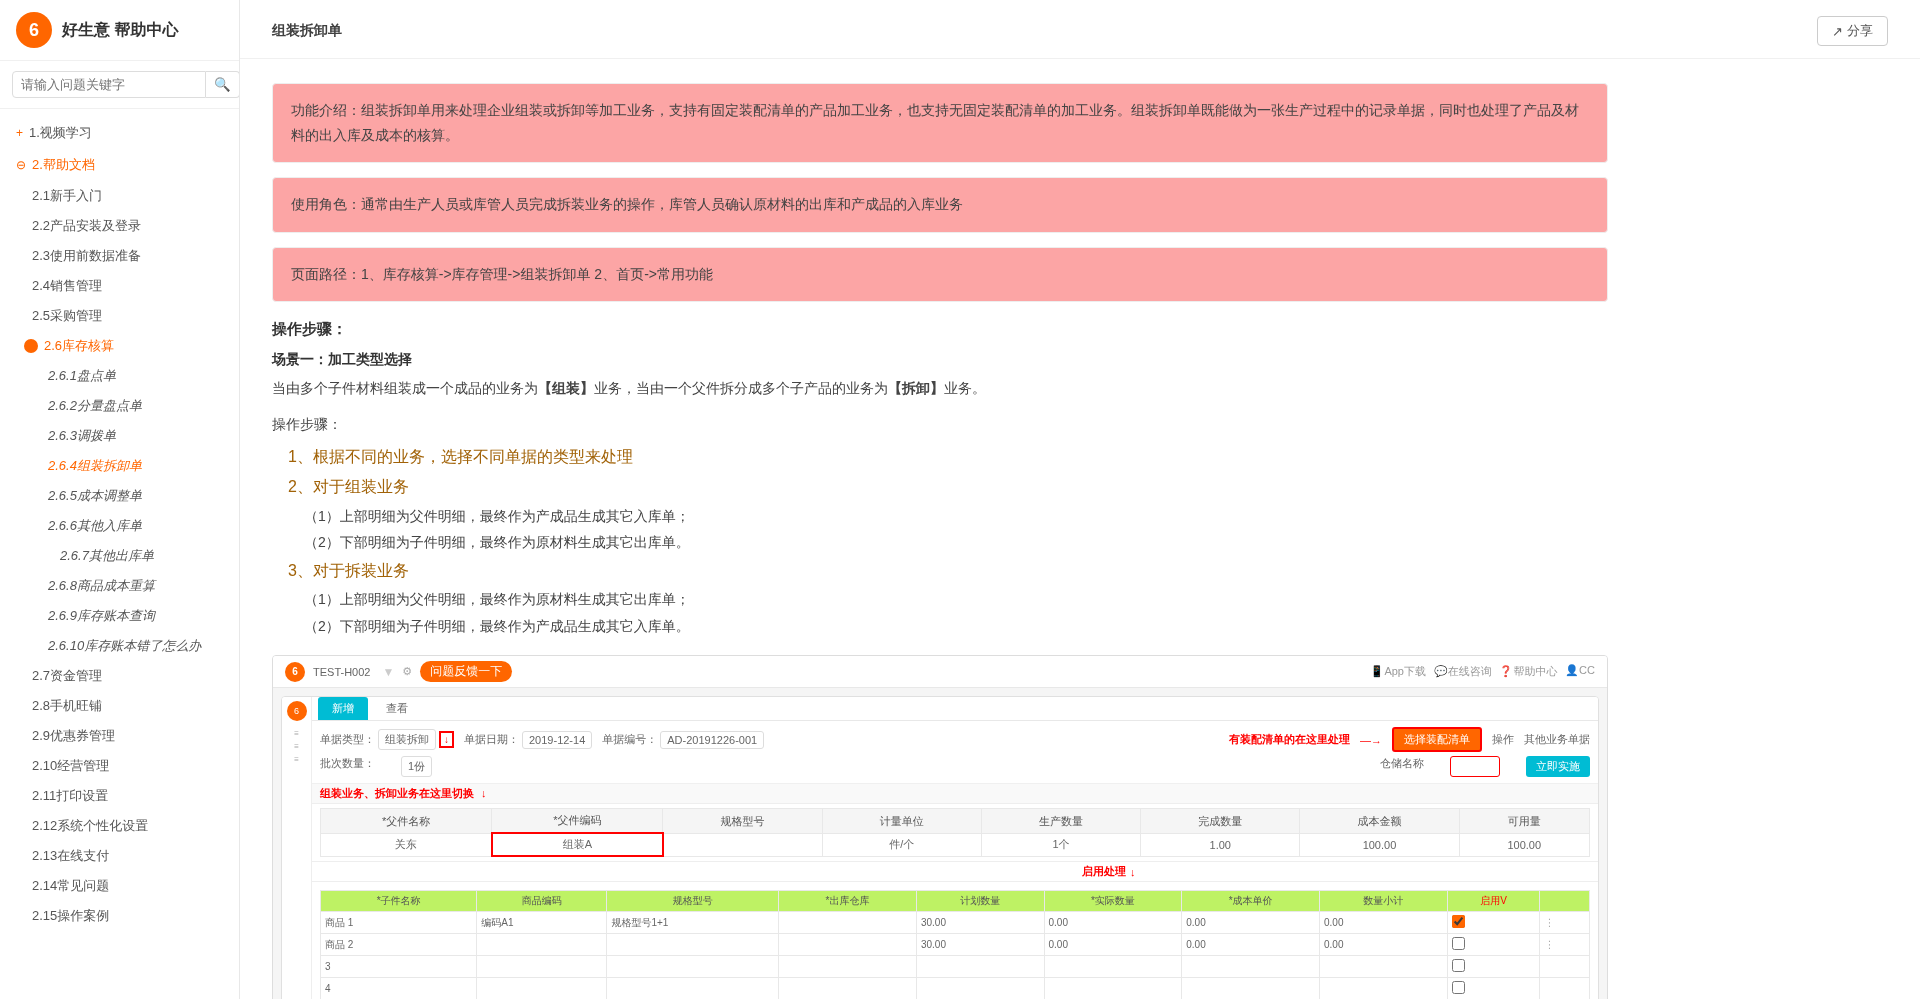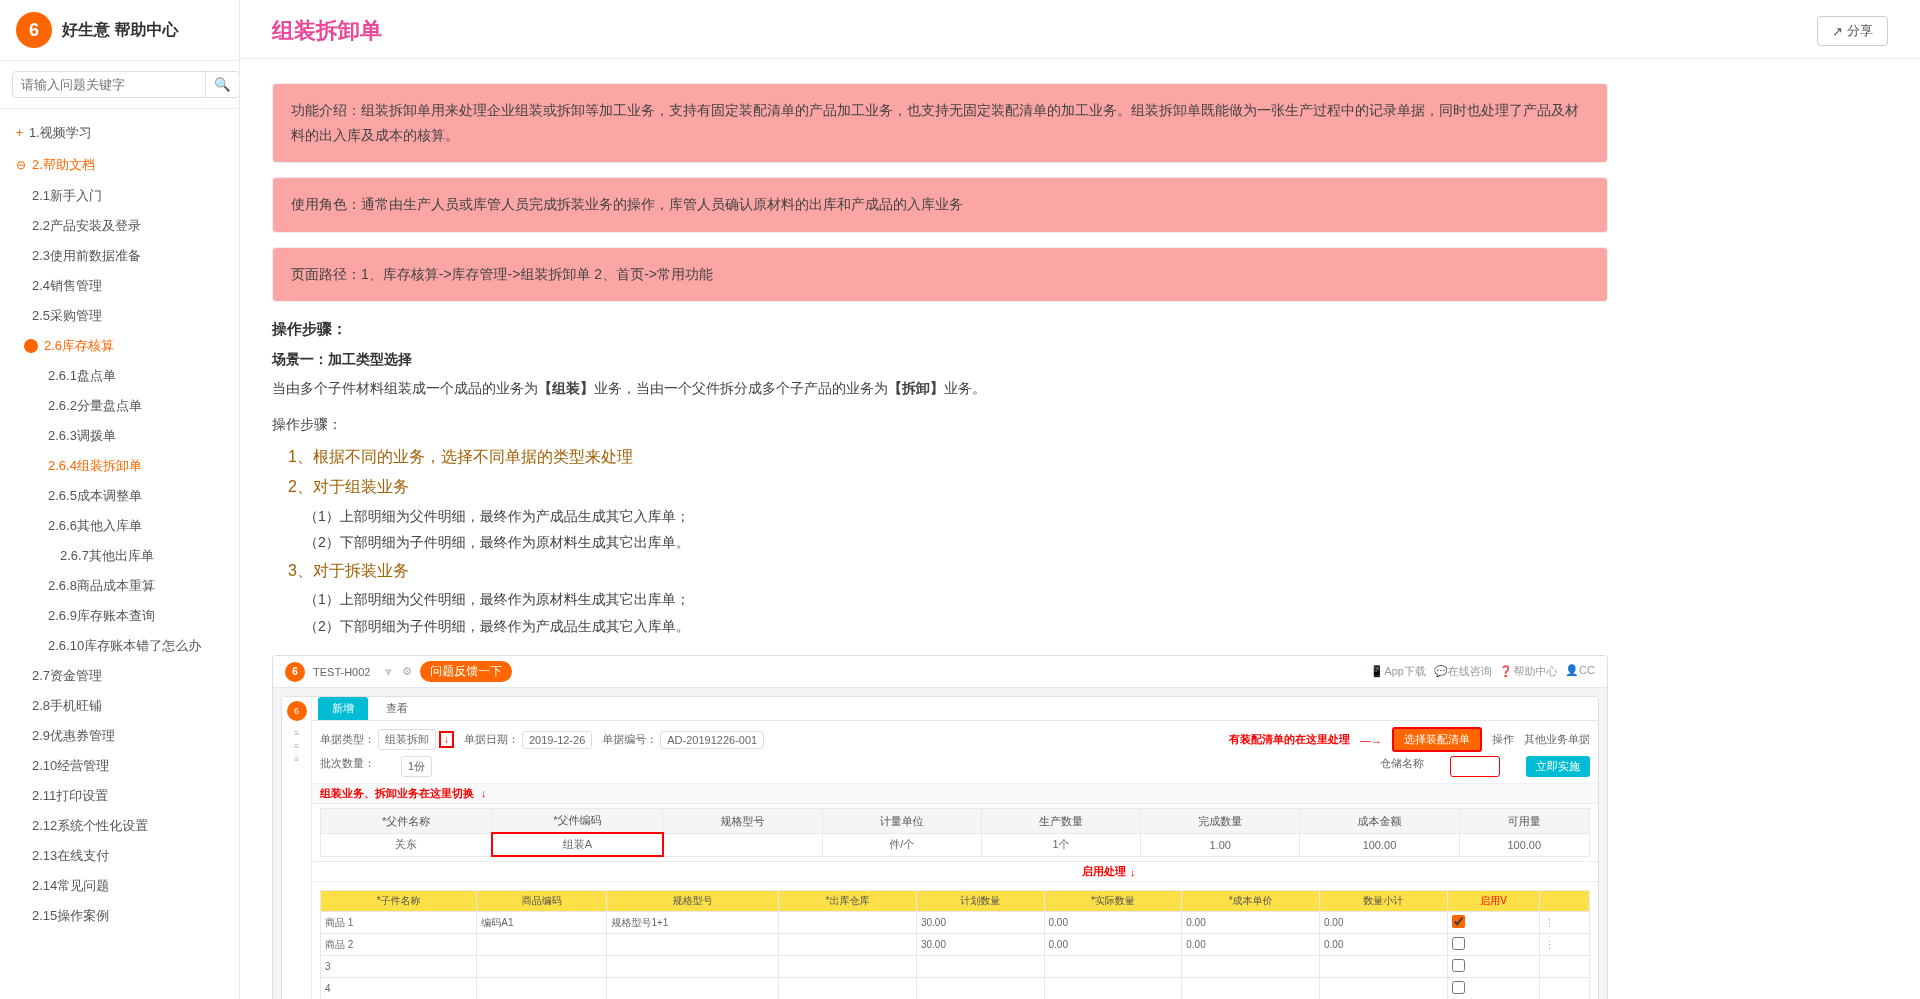--- a/index.html
+++ b/index.html
@@ -116,23 +116,23 @@
     }
     .main-header {
       padding: 16px 32px 12px 32px;
       display: flex;
       align-items: center;
       justify-content: space-between;
       border-bottom: 1px solid #f0f0f0;
       background: #fff;
     }
     .page-title {
-      font-size: 22px;
+      font-size: 14px;
       font-weight: bold;
-      color: #ec4899;
+      color: #404040;
     }
     .share-btn {
       display: flex; align-items: center; gap: 4px;
       border: 1px solid #ccc;
       border-radius: 4px;
       padding: 5px 14px;
       cursor: pointer;
       font-size: 13px;
       color: #555;
       background: #fff;
@@ -246,21 +246,21 @@
       color: #666;
       text-align: center;
     }
     .sc-sub-table {
       width: 100%;
       border-collapse: collapse;
       font-size: 10px;
       margin-top: 4px;
     }
     .sc-sub-table th {
-      background: #fde047;
+      background: #bef264;
       padding: 3px 4px;
       border: 1px solid #e8e8e8;
       color: #555;
       font-weight: normal;
     }
     .sc-sub-table td {
       padding: 3px 4px;
       border: 1px solid #e8e8e8;
       color: #666;
     }
@@ -300,21 +300,21 @@
         <div class="nav-sub-item">2.2产品安装及登录</div>
         <div class="nav-sub-item">2.3使用前数据准备</div>
         <div class="nav-sub-item">2.4销售管理</div>
         <div class="nav-sub-item">2.5采购管理</div>
 
         <div class="nav-sub-group active">
           <div class="nav-sub-group-title">
             <span class="circle-icon"></span>
             <span>2.6库存核算</span>
           </div>
-          <div class="nav-sub" style="padding-left:0;">
+          <div class="nav-sub" style="padding-left:0;font-style:italic;">
             <div class="nav-sub-item" style="padding-left:48px;">2.6.1盘点单</div>
             <div class="nav-sub-item" style="padding-left:48px;">2.6.2分量盘点单</div>
             <div class="nav-sub-item" style="padding-left:48px;">2.6.3调拨单</div>
             <div class="nav-sub-item active" style="padding-left:48px; color:#f60;">2.6.4组装拆卸单</div>
             <div class="nav-sub-item" style="padding-left:48px;">2.6.5成本调整单</div>
             <div class="nav-sub-item" style="padding-left:48px;">2.6.6其他入库单</div>
             <div class="nav-sub-item" style="padding-left:60px;">2.6.7其他出库单</div>
             <div class="nav-sub-item" style="padding-left:48px;">2.6.8商品成本重算</div>
             <div class="nav-sub-item" style="padding-left:48px;">2.6.9库存账本查询</div>
             <div class="nav-sub-item" style="padding-left:48px;">2.6.10库存账本错了怎么办</div>
@@ -408,21 +408,21 @@
 
               <div style="position:relative; padding: 6px 8px; background:#fff; border-bottom:1px solid #f0f0f0;">
                 <div style="display:flex; align-items:center; gap:10px; flex-wrap:wrap; font-size:11px; color:#666;">
                   <div style="display:flex;align-items:center;gap:3px;">
                     <span>单据类型：</span>
                     <span style="border:1px solid #ddd;padding:2px 6px;border-radius:3px;font-size:11px;">组装拆卸</span>
                     <span style="border:2px solid red;padding:1px 3px;font-size:10px;color:red;">↓</span>
                   </div>
                   <div style="display:flex;align-items:center;gap:3px;">
                     <span>单据日期：</span>
-                    <span style="border:1px solid #ddd;padding:2px 6px;border-radius:3px;font-size:11px;">2019-12-26</span>
+                    <span style="border:1px solid #ddd;padding:2px 6px;border-radius:3px;font-size:11px;">2019-12-14</span>
                   </div>
                   <div style="display:flex;align-items:center;gap:3px;">
                     <span>单据编号：</span>
                     <span style="border:1px solid #ddd;padding:2px 6px;border-radius:3px;font-size:11px;">AD-20191226-001</span>
                   </div>
                   <div style="flex:1;"></div>
 
                   <span style="color:red;font-size:11px;font-weight:bold;">有装配清单的在这里处理</span>
                   <span style="color:red;font-size:11px;">—→</span>
                   <button style="background:#f60;color:#fff;border:none;padding:3px 10px;border-radius:3px;font-size:11px;cursor:pointer;border:2px solid red;">选择装配清单</button>

